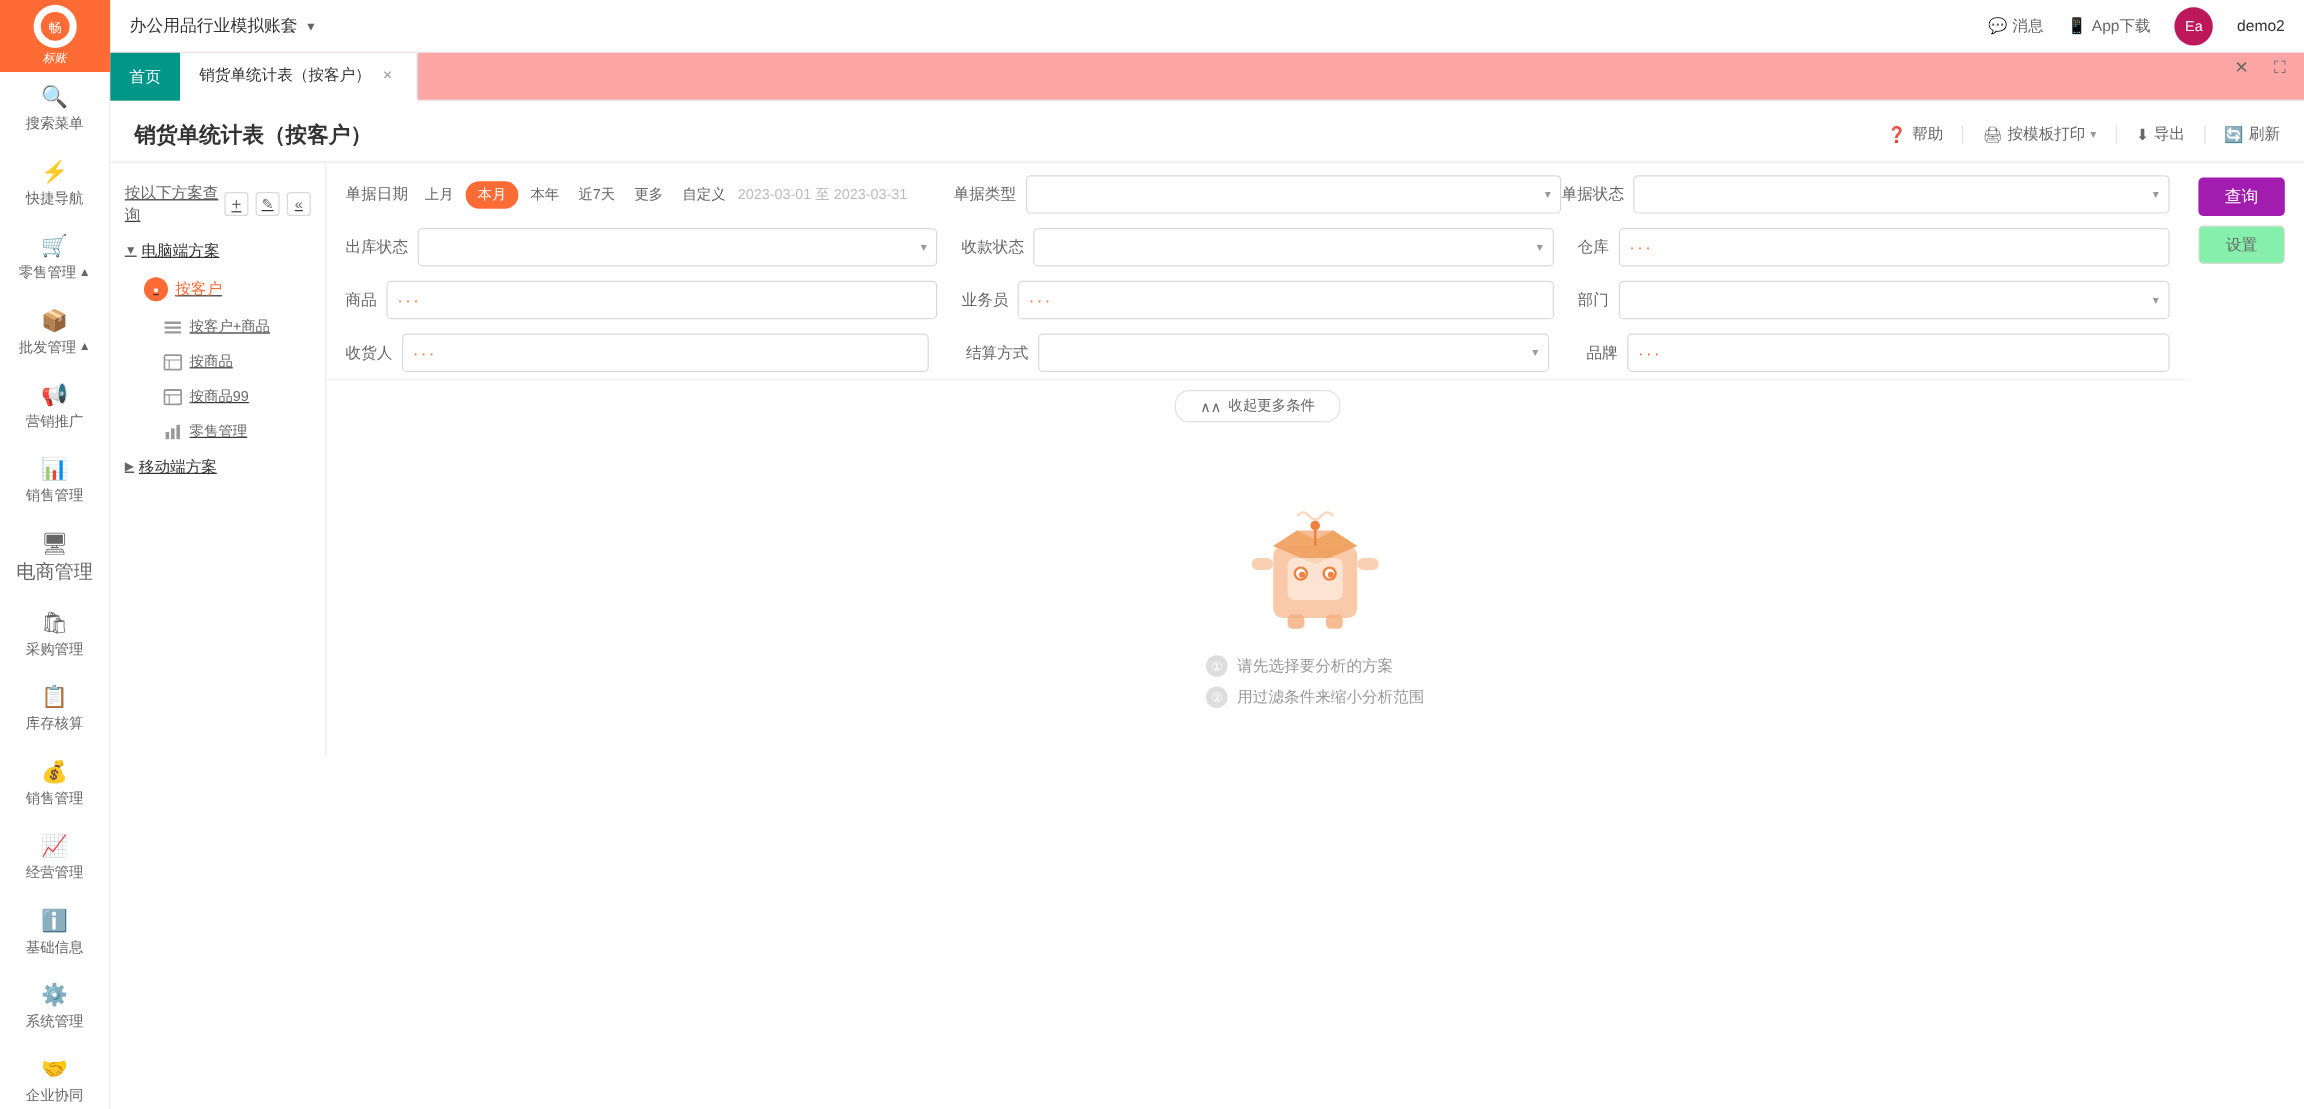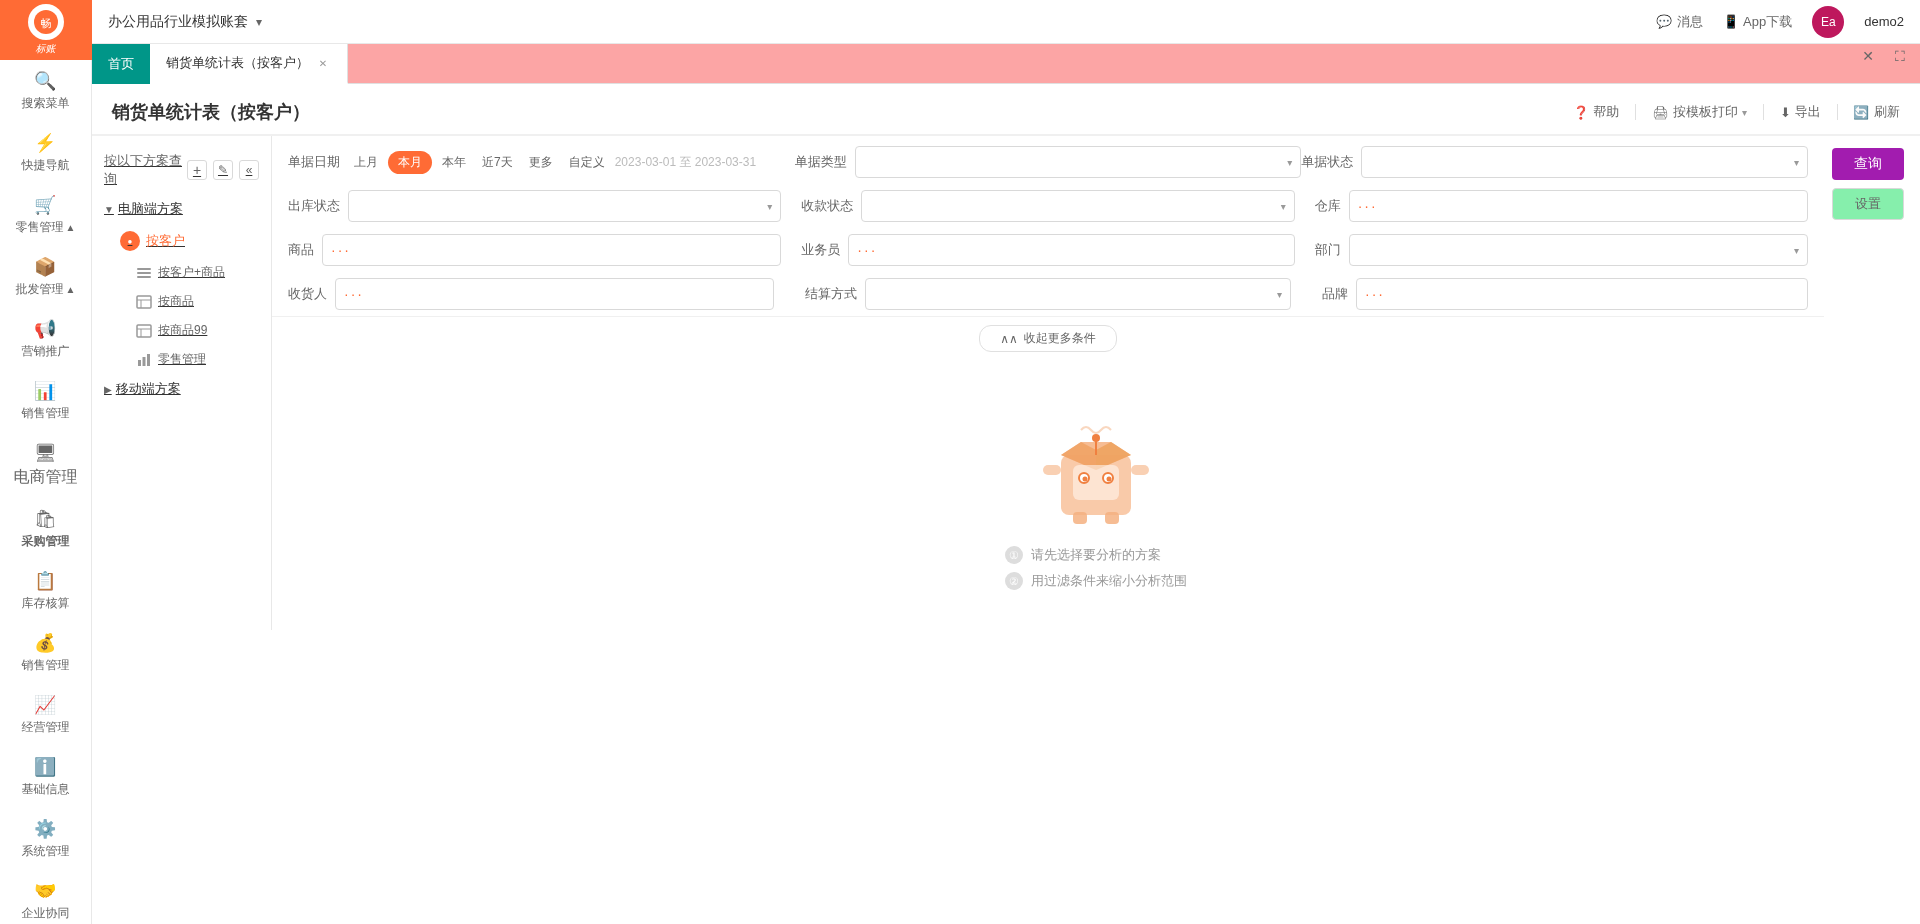--- a/index.html
+++ b/index.html
@@ -116,21 +116,21 @@
     <div class="sidebar-item">
       <span class="icon">📊</span>
       <span style="font-size:12px;">销售管理</span>
     </div>
     <div class="sidebar-item">
       <span class="icon">🖥</span>
       <span style="font-size:16px;">电商管理</span>
     </div>
     <div class="sidebar-item">
       <span class="icon">🛍</span>
-      <span style="font-size:12px;font-weight:bold;">采购管理</span>
+      <span style="font-size:12px;">采购管理</span>
     </div>
     <div class="sidebar-item">
       <span class="icon">📋</span>
       <span style="font-size:12px;">库存核算</span>
     </div>
     <div class="sidebar-item">
       <span class="icon">💰</span>
       <span style="font-size:12px;">销售管理</span>
     </div>
     <div class="sidebar-item">

